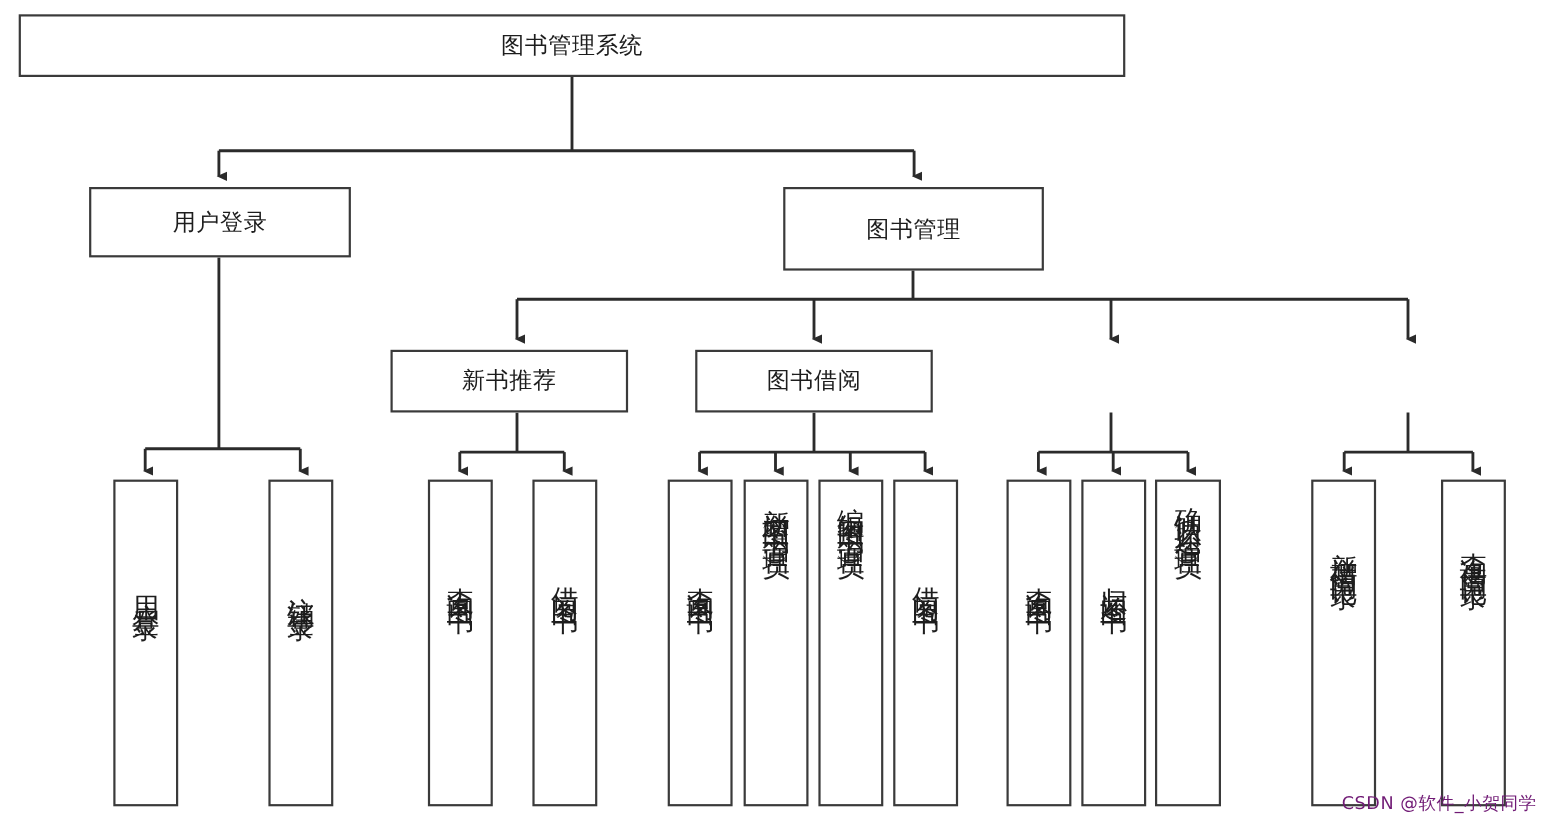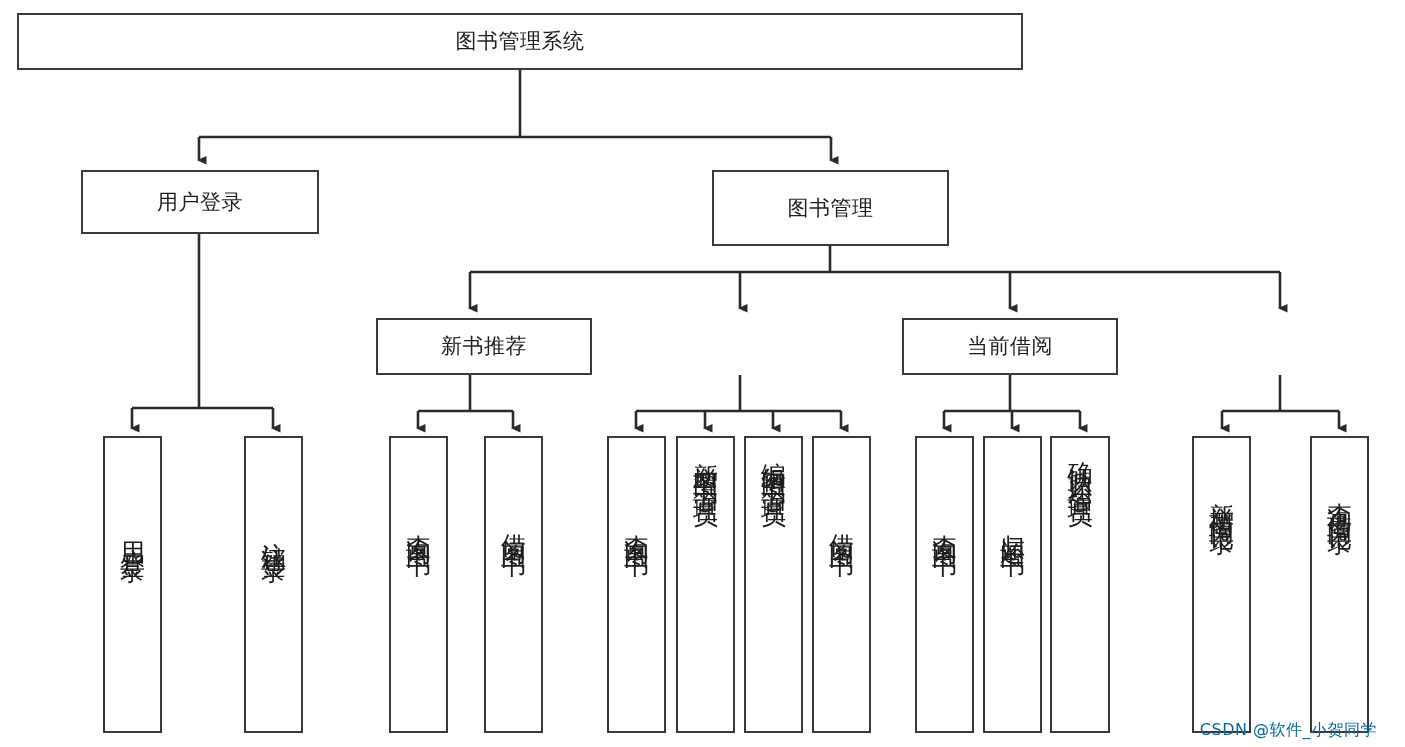--- a/index.html
+++ b/index.html
@@ -58,24 +58,24 @@
     font-size: 25px;
     line-height: 1;
     letter-spacing: 6px;
     white-space: nowrap;
   }
   .node.vert.shift-up {
     padding-top: 2px;
   }
   .watermark {
     position: absolute;
-    right: 28px;
+    right: 8px;
     bottom: 6px;
     font-size: 16px;
-    color: #0369a1;
+    color: #701a75;
     white-space: nowrap;
     letter-spacing: 0.5px;
   }
 </style>
 </head>
 <body>
 
 <div id="canvas">
 
   <svg class="connectors" viewBox="0 0 1405 747" xmlns="http://www.w3.org/2000/svg">
@@ -133,28 +133,28 @@
   </div>
 
   <div class="node horiz" style="left:81px; top:170px; width:238px; height:64px;">
     <span class="label">用户登录</span>
   </div>
 
   <div class="node horiz" style="left:712px; top:170px; width:237px; height:76px;">
     <span class="label">图书管理</span>
   </div>
 
-  <div class="node horiz" style="left:376px; top:318px; width:216px; height:57px;">
+  <div class="node horiz" style="left:355px; top:318px; width:216px; height:57px;">
     <span class="label">新书推荐</span>
   </div>
 
-
-  <div class="node horiz" style="left:902px; top:318px; width:216px; height:57px;">
-    <span class="label">当前借阅</span>
-  </div>
+  <div class="node horiz" style="left:632px; top:318px; width:216px; height:57px;">
+    <span class="label">图书借阅</span>
+  </div>
+
 
 
   <div class="node vert" style="left:103px; top:436px; width:59px; height:297px; padding-top:84px;">
     <span class="label">用户登录</span>
   </div>
 
   <div class="node vert" style="left:244px; top:436px; width:59px; height:297px; padding-top:84px;">
     <span class="label">注销登录</span>
   </div>
 

